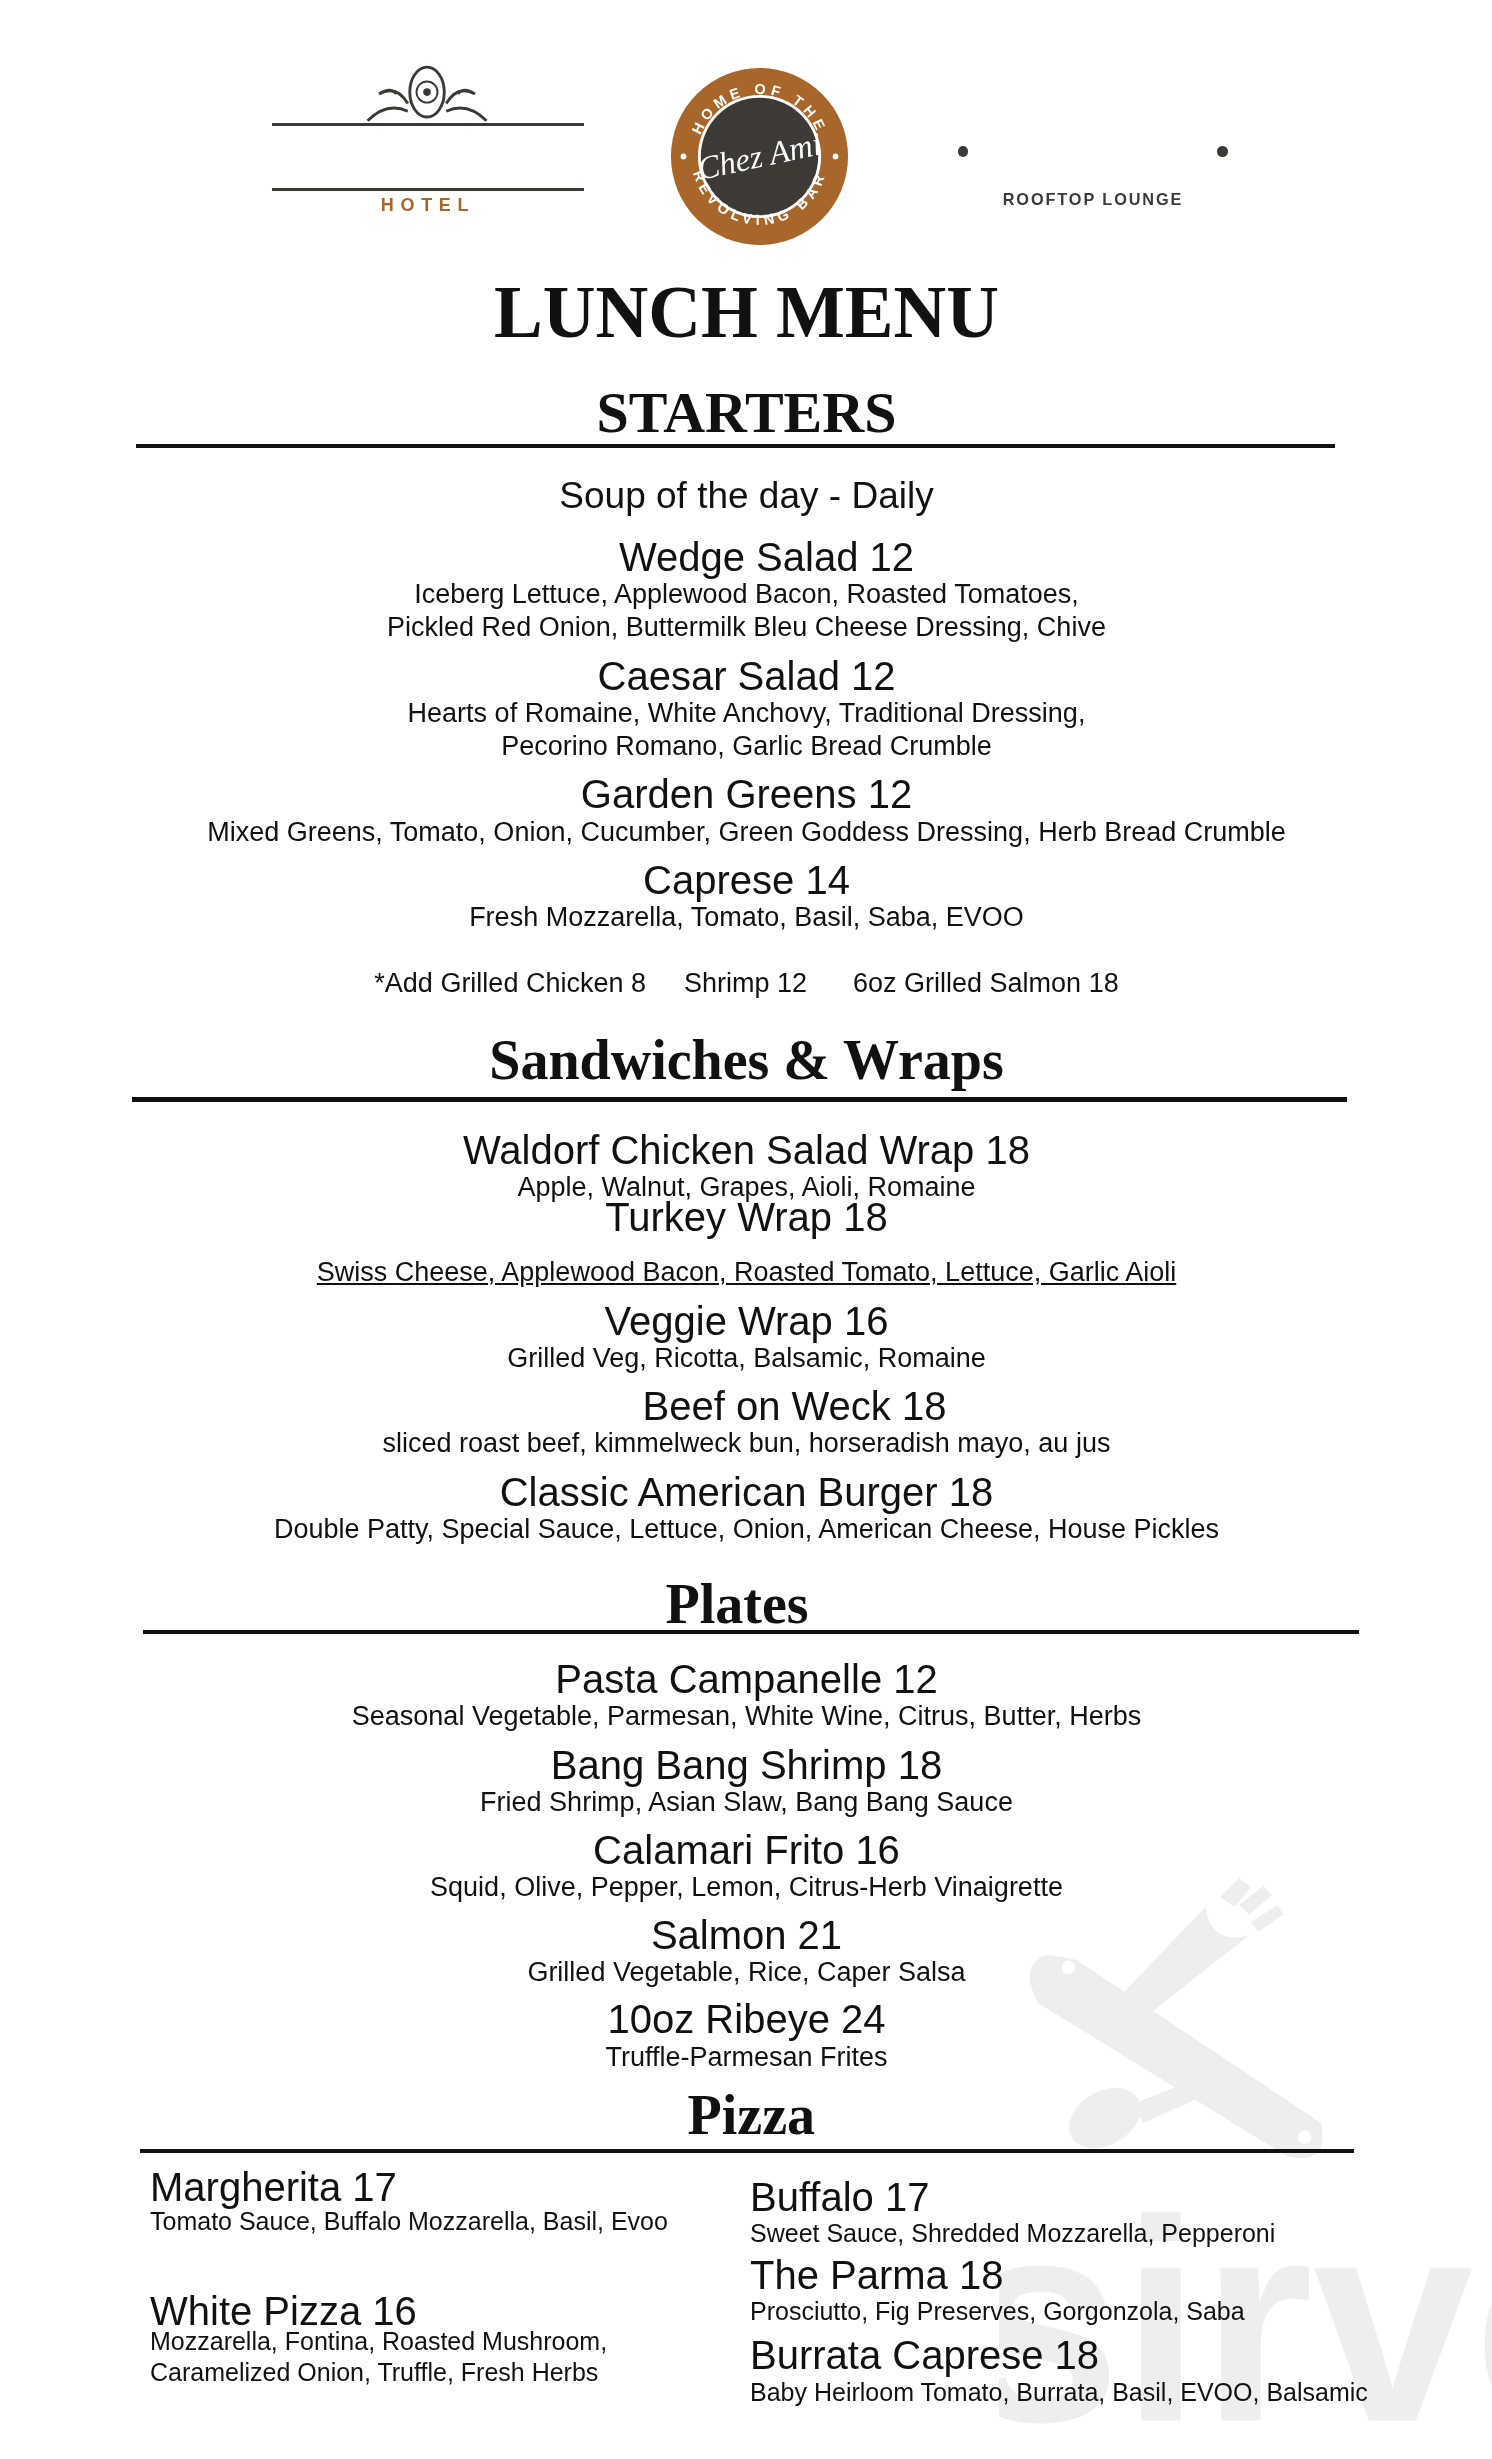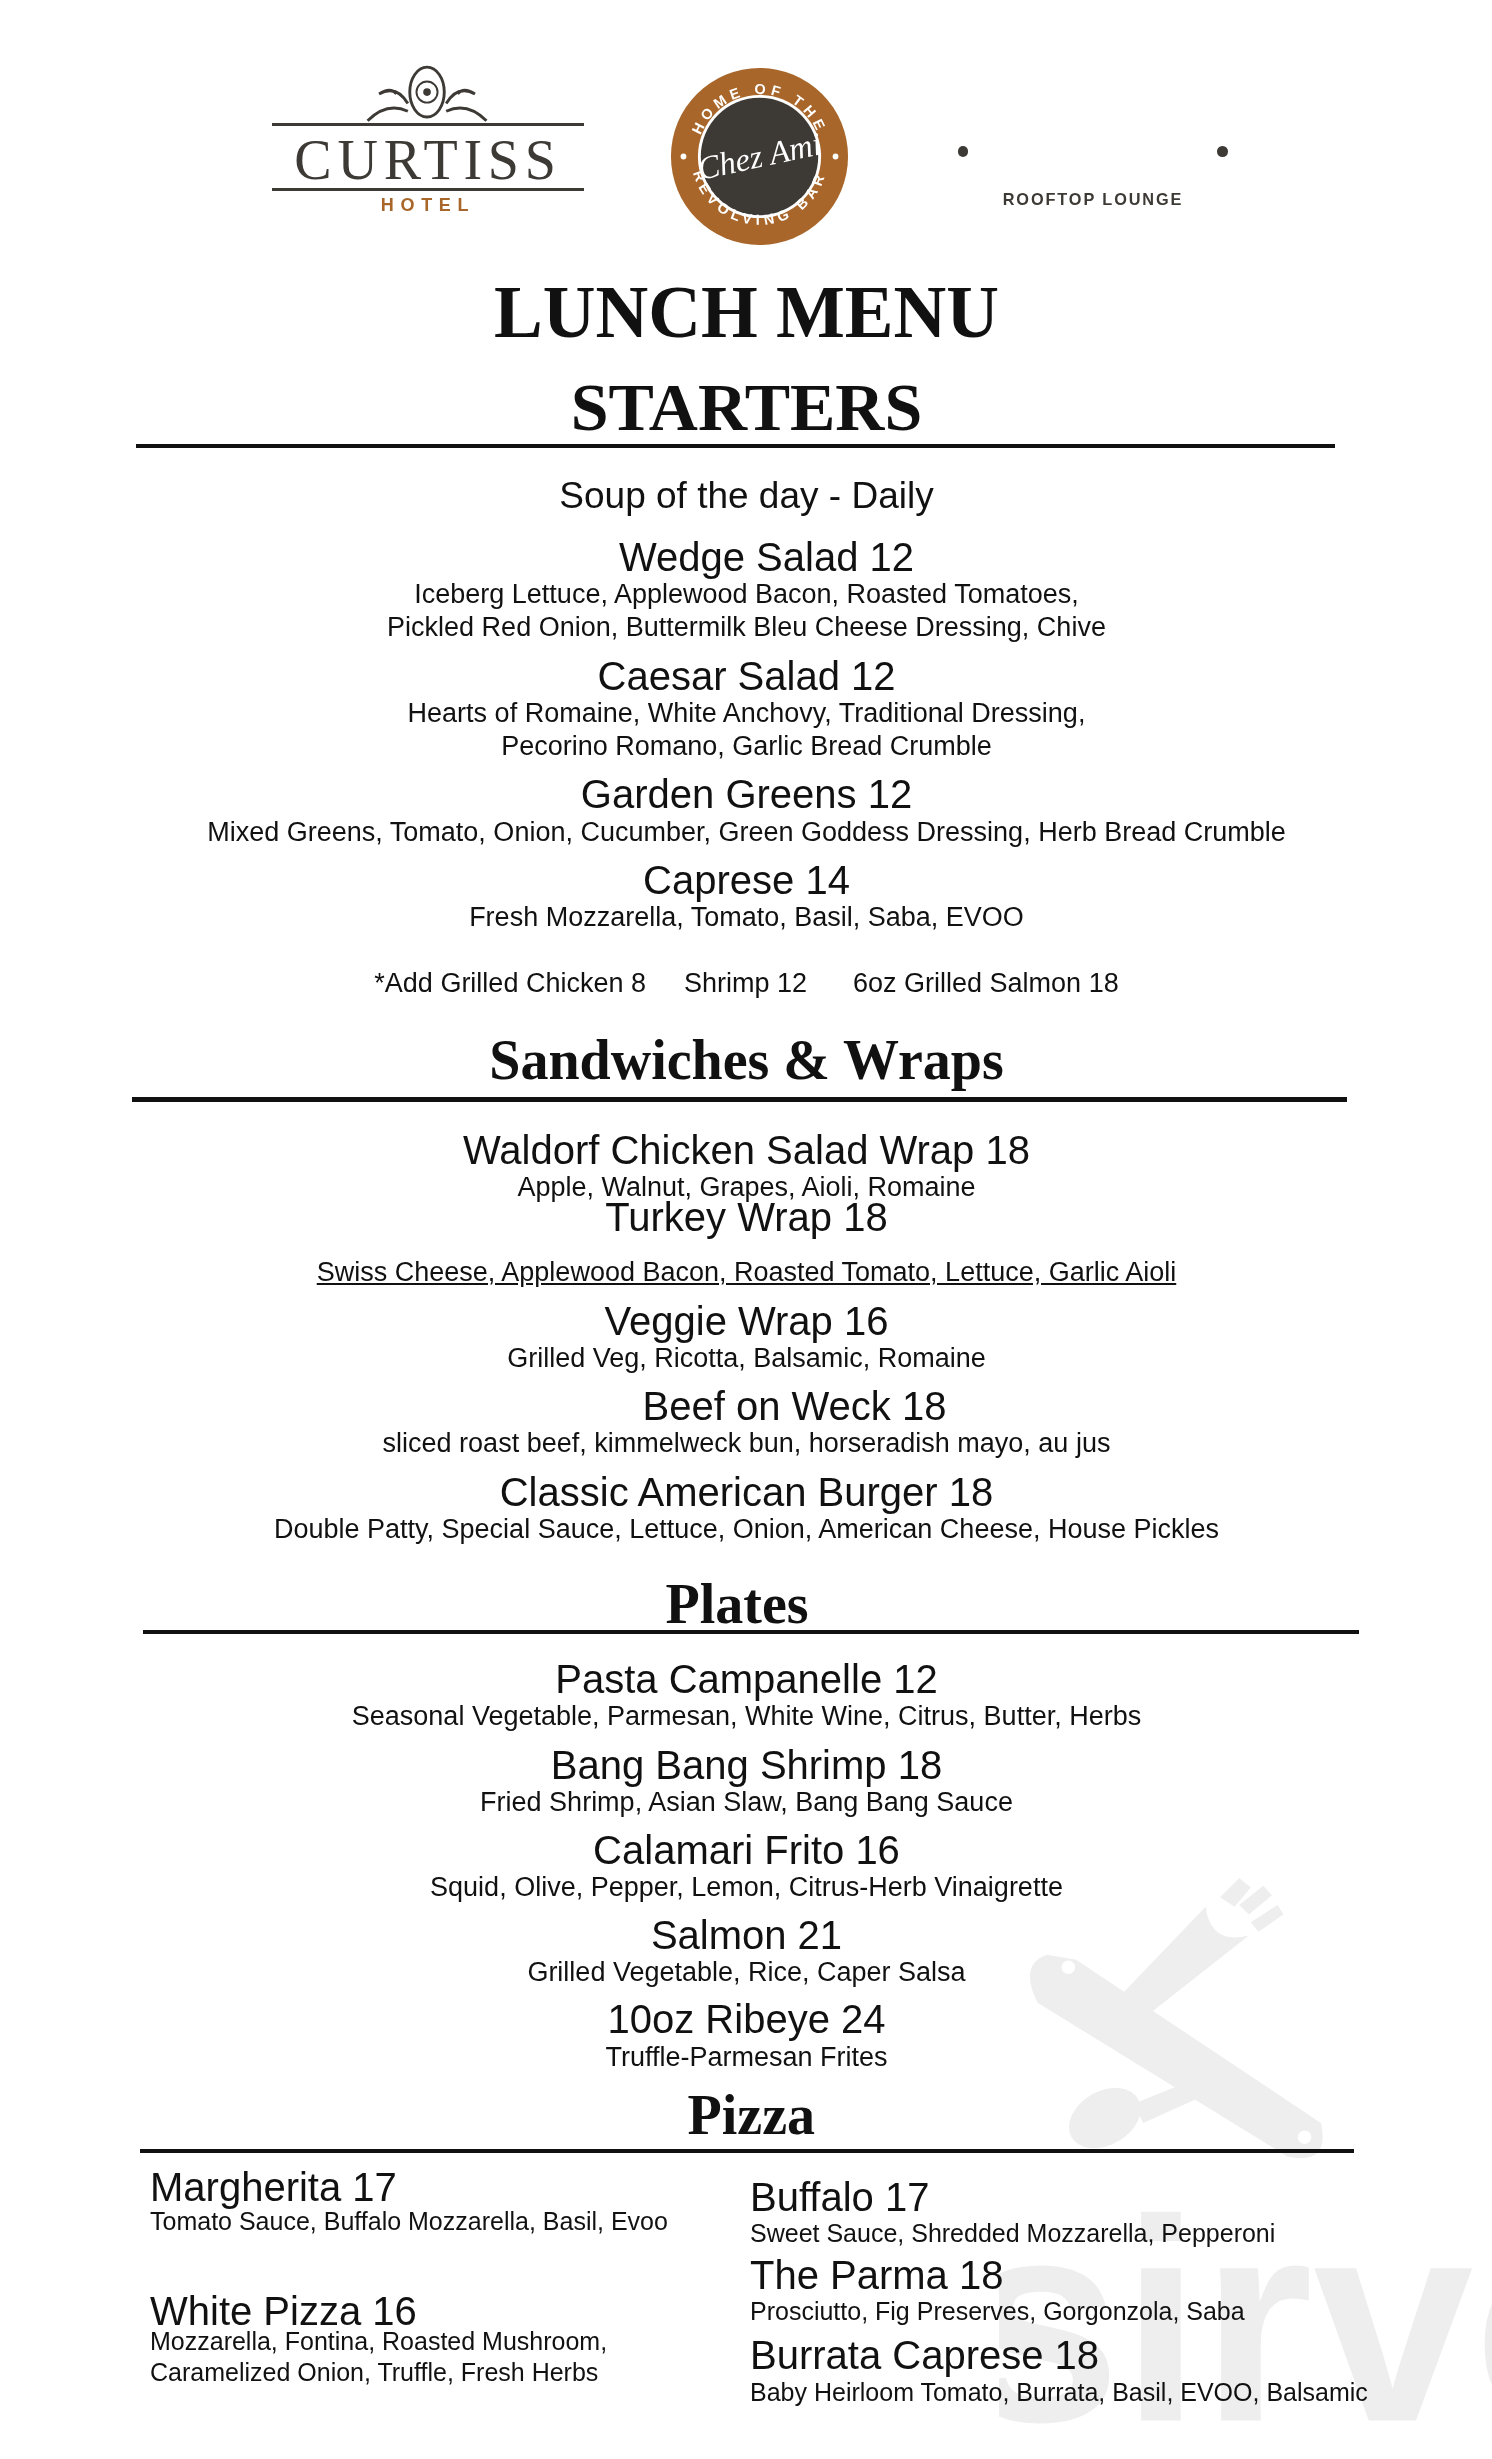--- a/index.html
+++ b/index.html
@@ -61,21 +61,20 @@
   <svg class="abs" style="left:86px;top:0" width="139" height="58" viewBox="0 0 145 60">
     <ellipse cx="72" cy="28" rx="18" ry="26" fill="none" stroke="#3d3935" stroke-width="3"></ellipse>
     <circle cx="72" cy="28" r="11" fill="none" stroke="#3d3935" stroke-width="2"></circle>
     <circle cx="72" cy="28" r="4" fill="#3d3935"></circle>
     <path d="M52 40 Q40 20 22 30 Q34 22 40 30" fill="none" stroke="#3d3935" stroke-width="3"></path>
     <path d="M92 40 Q104 20 122 30 Q110 22 104 30" fill="none" stroke="#3d3935" stroke-width="3"></path>
     <path d="M10 58 Q30 38 52 48" fill="none" stroke="#3d3935" stroke-width="3"></path>
     <path d="M134 58 Q114 38 92 48" fill="none" stroke="#3d3935" stroke-width="3"></path>
   </svg>
   <div class="curtiss-line" style="top:58px"></div>
-  <div class="curtiss-word">CURTISS</div>
   <div class="curtiss-line" style="top:123px"></div>
   <div class="curtiss-hotel">HOTEL</div>
 </div>
 
 <div class="chez">
   <svg width="179" height="179" viewBox="0 0 186 186">
     <defs>
       <path id="arcTop" d="M28 93 A65 65 0 0 1 158 93"></path>
       <path id="arcBot" d="M22 93 A71 71 0 0 0 164 93"></path>
     </defs>
@@ -95,21 +94,21 @@
 </div>
 
 <div class="vue">
   <span class="vue-dot" style="left:1.9px"></span>
   <span class="vue-dot" style="left:261px"></span>
   <div class="vue-sub">ROOFTOP LOUNGE</div>
 </div>
 
 <div class="center serif-title" style="top:276px;font-size:73px;line-height:1;">LUNCH MENU</div>
 
-<div class="center serif-title" style="top:373px;font-size:68px;line-height:1;">STARTERS</div>
+<div class="center serif-title" style="top:384px;font-size:58px;line-height:1;">STARTERS</div>
 <div class="rule" style="left:136px;top:444px;width:1199px;height:3.8px;"></div>
 
 <div class="center" style="top:477px;font-size:37px;line-height:1;">Soup of the day  - Daily</div>
 
 <div class="center item-name" style="top:537px;padding-left:20px;">Wedge Salad 12</div>
 <div class="center item-desc" style="top:581px;">Iceberg Lettuce, Applewood Bacon, Roasted Tomatoes,</div>
 <div class="center item-desc" style="top:614px;">Pickled Red Onion, Buttermilk Bleu Cheese Dressing, Chive</div>
 
 <div class="center item-name" style="top:656px;">Caesar Salad 12</div>
 <div class="center item-desc" style="top:700px;">Hearts of Romaine, White Anchovy, Traditional Dressing,</div>

